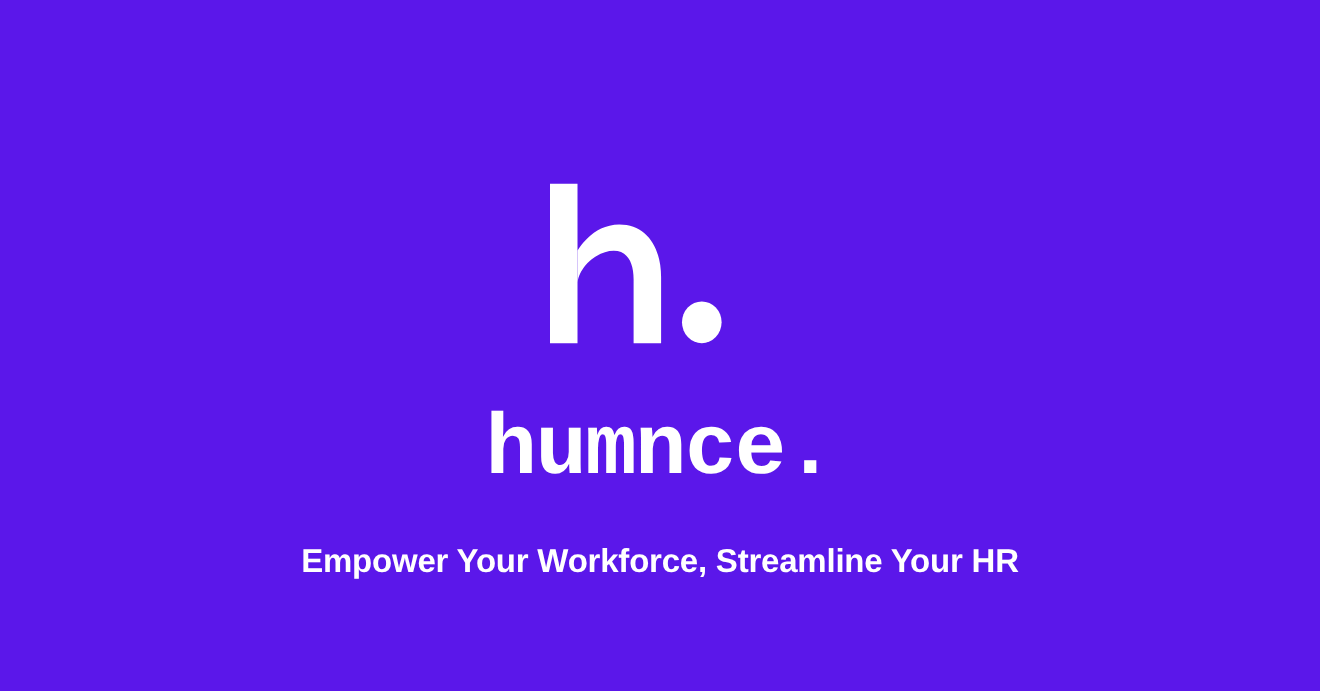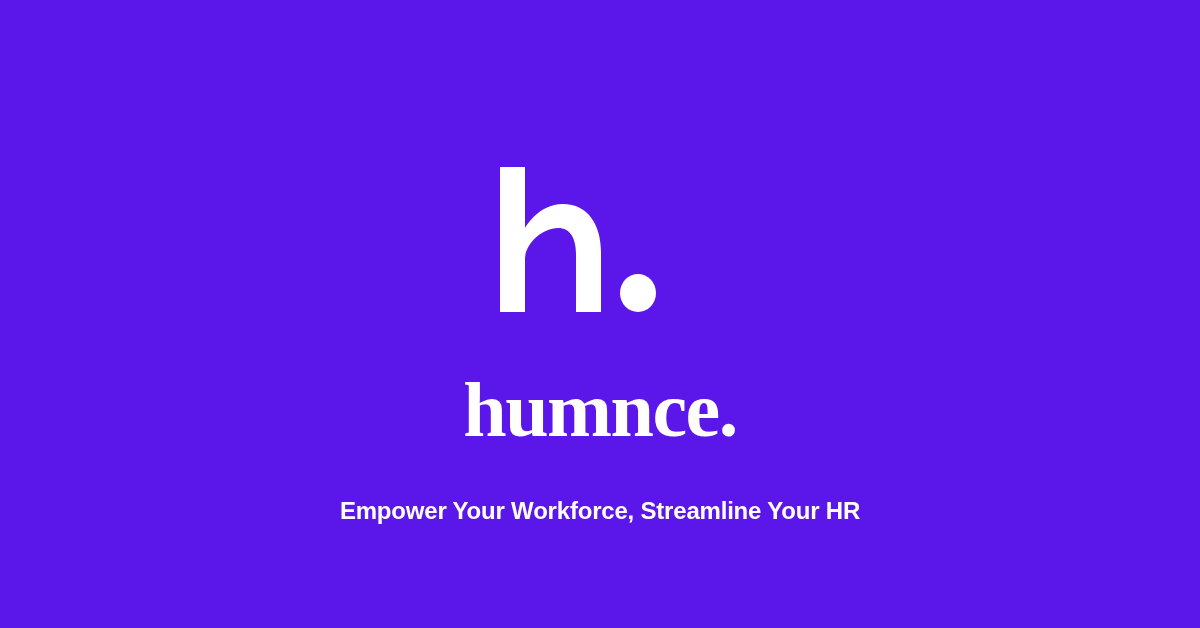--- a/index.html
+++ b/index.html
@@ -45,38 +45,38 @@
   }
 
   
   #wordmark {
     position: absolute;
     left: 0;
     right: 0;
     top: 367px;
     text-align: center;
     color: #FFFFFF;
-    font-family: Liberation Serif, serif;
+    font-family: Liberation Mono, monospace;
     font-size: 78px;
     font-weight: 700;
     letter-spacing: -1.5px;
     line-height: 86px;
     white-space: nowrap;
   }
 
   
   #tagline {
     position: absolute;
     left: 0;
     right: 0;
     top: 490px;
     text-align: center;
     color: #FFFFFF;
     font-family: "Liberation Sans", sans-serif;
-    font-size: 24px;
+    font-size: 30px;
     font-weight: 700;
     letter-spacing: -0.2px;
     line-height: 42px;
     white-space: nowrap;
   }
 </style>
 </head>
 <body>
 
 <div id="brand-card">

